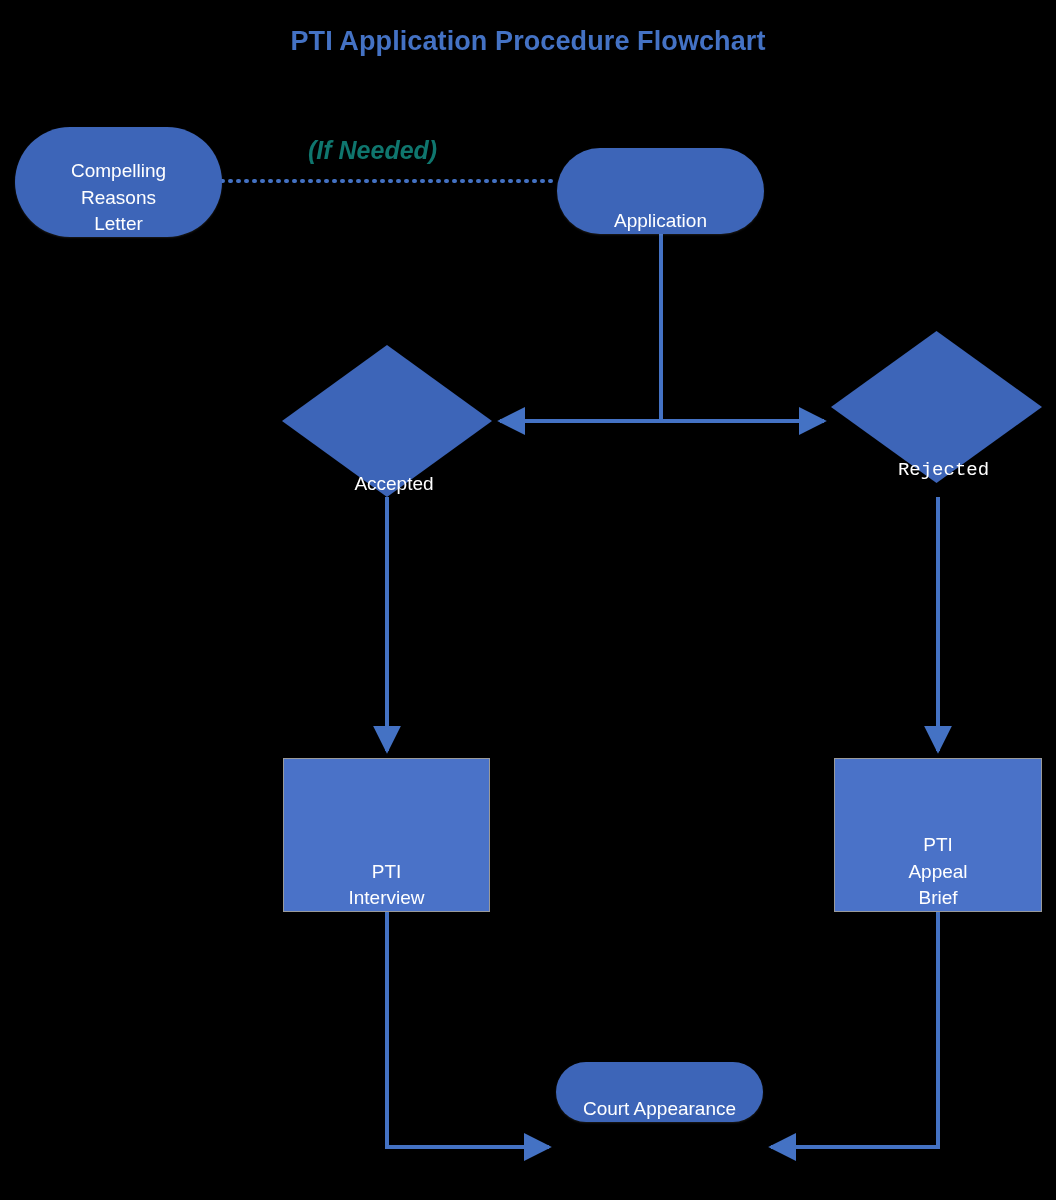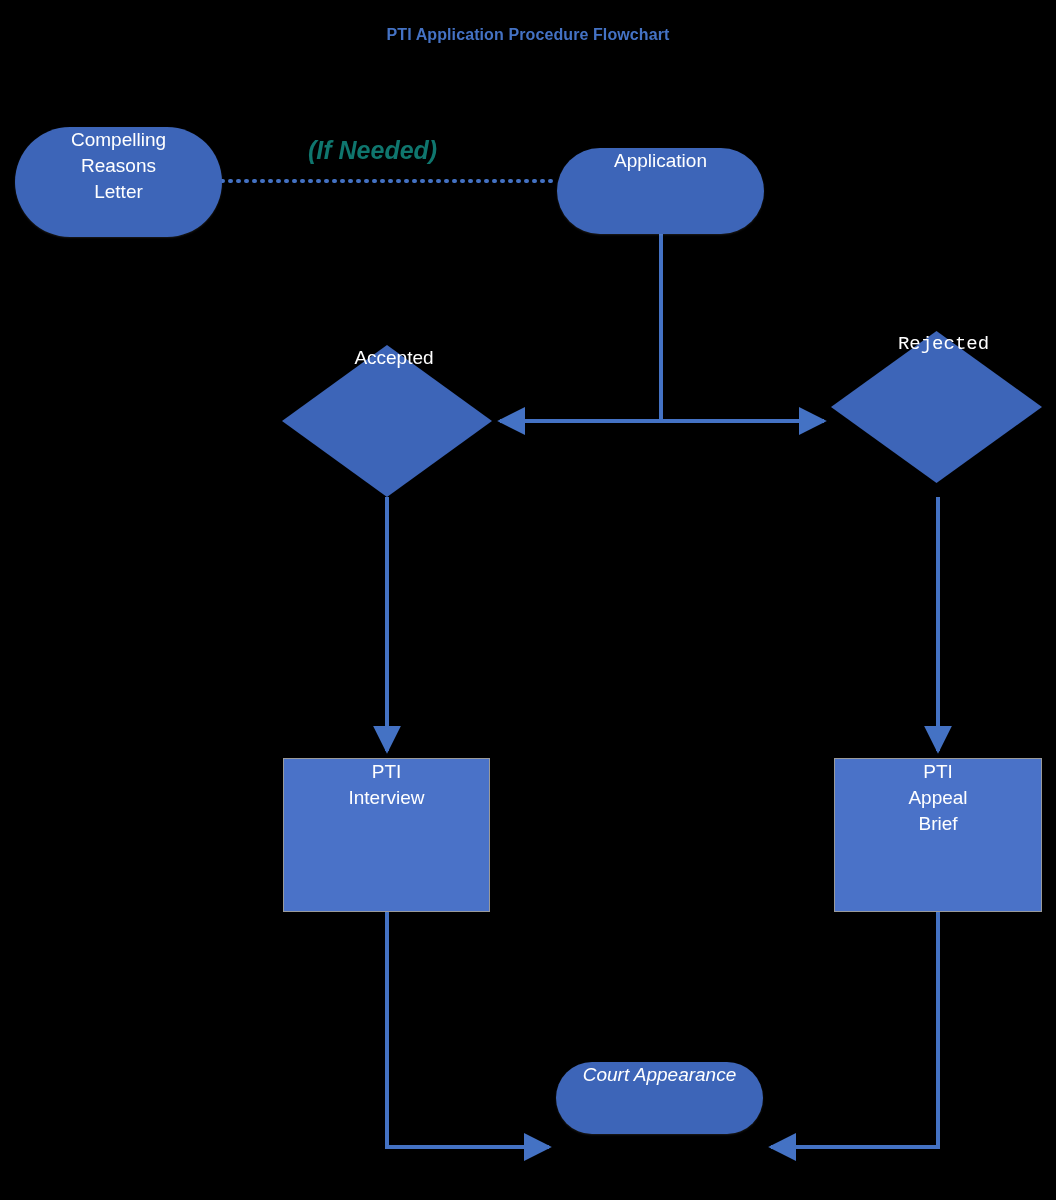--- a/index.html
+++ b/index.html
@@ -20,37 +20,37 @@
     left: 0;
     width: 1056px;
     height: 1200px;
   }
   .chart-title {
     position: absolute;
     left: 0;
     top: 26px;
     width: 1056px;
     text-align: center;
-    font-size: 16px;
+    font-size: 27px;
     font-weight: bold;
     color: #4472c4;
     letter-spacing: 0.1px;
   }
   .edge-label {
     position: absolute;
     font-size: 25px;
     font-weight: bold;
     font-style: italic;
     color: #0f766e;
     white-space: nowrap;
   }
   .node {
     position: absolute;
     display: flex;
-    align-items: flex-start;
+    align-items: flex-end;
     justify-content: center;
     text-align: center;
     color: #ffffff;
     font-size: 19px;
     line-height: 1.38;
     box-sizing: border-box;
   }
   .node-pill {
     background: #3d65b8;
     border-radius: 999px;
@@ -134,17 +134,17 @@
   </div>
 
   <div class="node node-rect" style="left:283px; top:758px; width:207px; height:154px;">
     <span class="node-text">PTI<br>Interview</span>
   </div>
 
   <div class="node node-rect" style="left:834px; top:758px; width:208px; height:154px;">
     <span class="node-text">PTI<br>Appeal<br>Brief</span>
   </div>
 
-  <div class="node node-pill" style="left:556px; top:1062px; width:207px; height:72px;font-style:italic;">
+  <div class="node node-pill" style="left:556px; top:1062px; width:207px; height:60px;">
     <span class="node-text">Court Appearance</span>
   </div>
 
 </div>
 
 </body></html>

